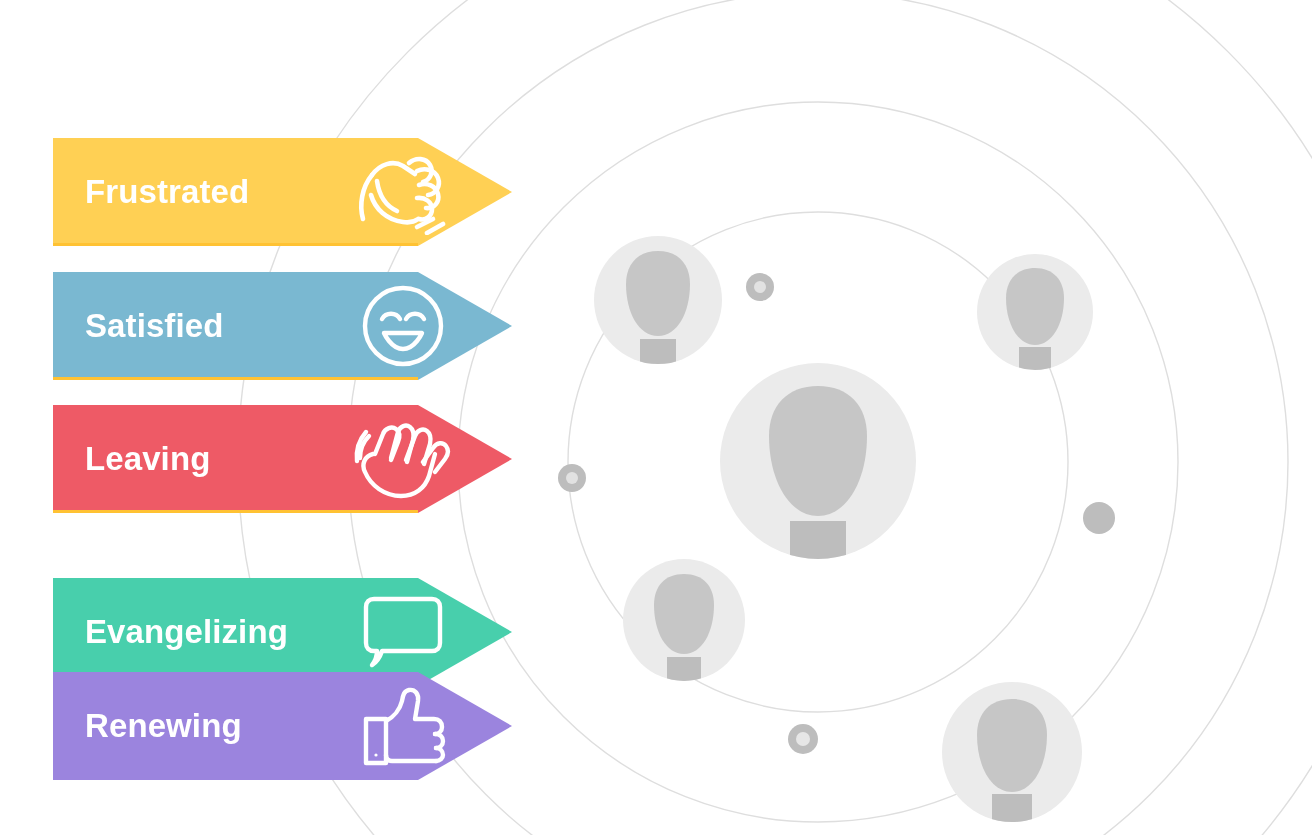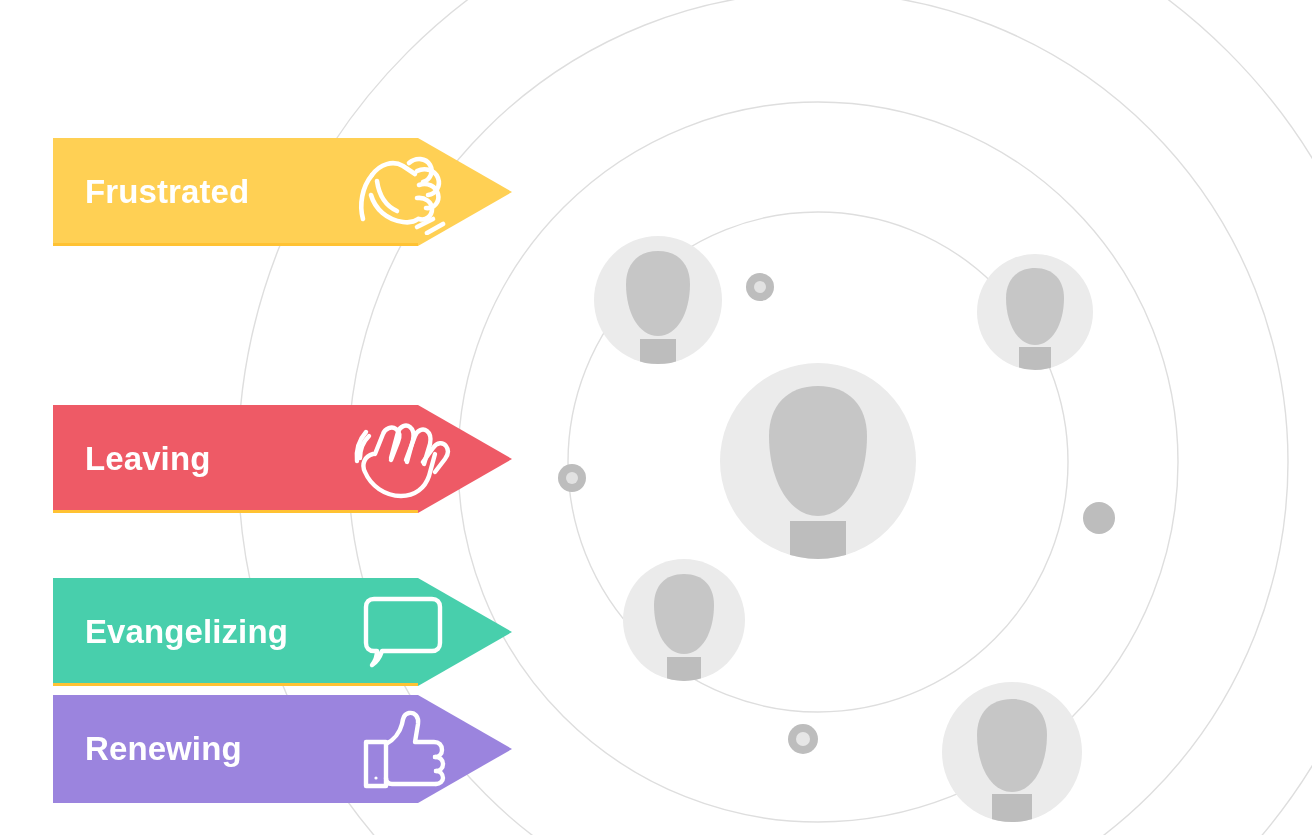--- a/index.html
+++ b/index.html
@@ -71,21 +71,21 @@
     height: 108px;
     display: flex;
     align-items: center;
     justify-content: center;
   }
 
   .b0 { top: 138px; }
   .b1 { top: 272px; }
   .b2 { top: 405px; padding-left: 20px; }
   .b3 { top: 538px; margin-top: 40px; }
-  .b4 { top: 672px; margin-top: 23px; }
+  .b4 { top: 672px; }
 
   .icon0 { left: 290px; width: 120px; }
   .icon1 { left: 290px; width: 120px; }
   .icon2 { left: 290px; width: 120px; }
   .icon3 { left: 290px; width: 120px; }
   .icon4 { left: 290px; width: 120px; }
 </style>
 </head>
 <body>
 
@@ -240,20 +240,37 @@
           <path d="M18 46 C22 60 34 71 50 73 C56 74 61 73 65 70"></path>
 
           <path d="M24 32 C26 46 33 57 44 62"></path>
 
           <path d="M64 78 L80 70"></path>
           <path d="M74 84 L90 75"></path>
         </svg>
       </div>
     </div>
 
+    <div class="banner b1">
+      <svg class="banner-shape" viewBox="0 0 460 108" xmlns="http://www.w3.org/2000/svg">
+        <path d="M0 0 L365 0 L459 54 L365 108 L0 108 Z" fill="#7AB8D1"></path>
+        <rect x="0" y="105" width="365" height="3" fill="#FFC233"></rect>
+      </svg>
+      <div class="banner-label">Satisfied</div>
+      <div class="banner-icon icon1">
+        <svg width="90" height="90" viewBox="0 0 90 90" fill="none" stroke="#ffffff" stroke-width="4.4" stroke-linecap="round" stroke-linejoin="round">
+          <circle cx="45" cy="45" r="38"></circle>
+
+          <path d="M24 38 C28 31 38 31 42 38"></path>
+          <path d="M48 38 C52 31 62 31 66 38"></path>
+
+          <path d="M26 52 C26 52 33 68 45 68 C57 68 64 52 64 52 Z"></path>
+        </svg>
+      </div>
+    </div>
 
     <div class="banner b2">
       <svg class="banner-shape" viewBox="0 0 460 108" xmlns="http://www.w3.org/2000/svg">
         <path d="M0 0 L365 0 L459 54 L365 108 L0 108 Z" fill="#EE5A66"></path>
         <rect x="0" y="105" width="365" height="3" fill="#FFC233"></rect>
       </svg>
       <div class="banner-label">Leaving</div>
       <div class="banner-icon icon2">
         <svg width="100" height="90" viewBox="0 0 100 90" fill="none" stroke="#ffffff" stroke-width="4.4" stroke-linecap="round" stroke-linejoin="round">
 

